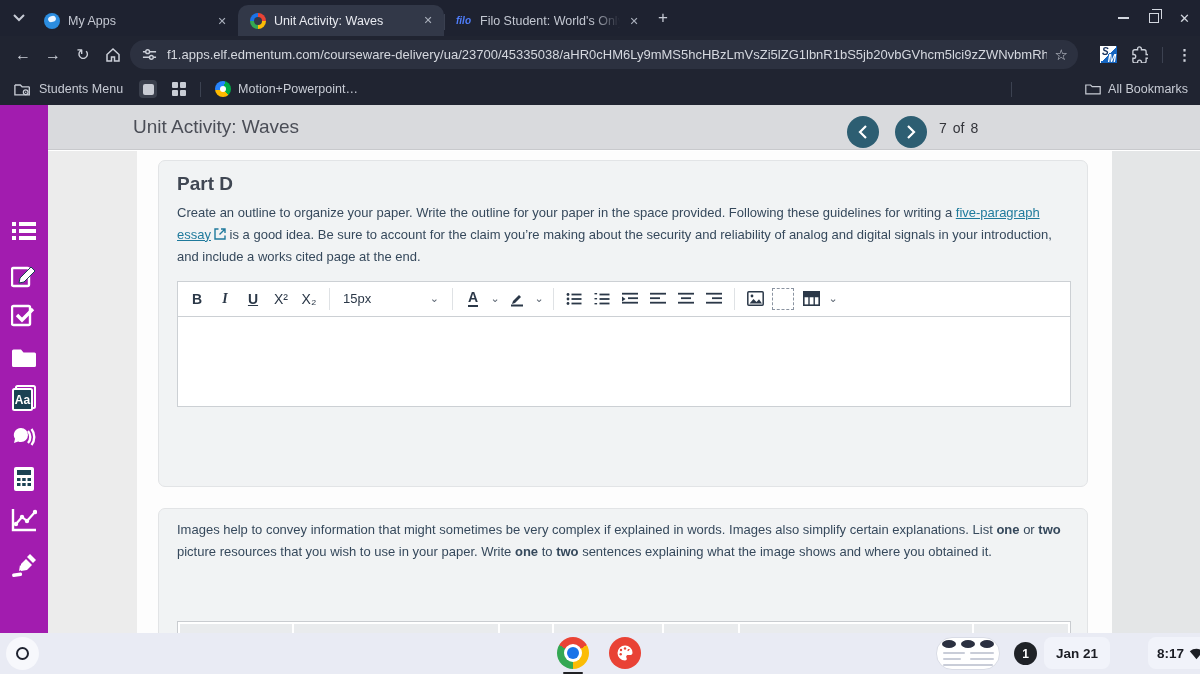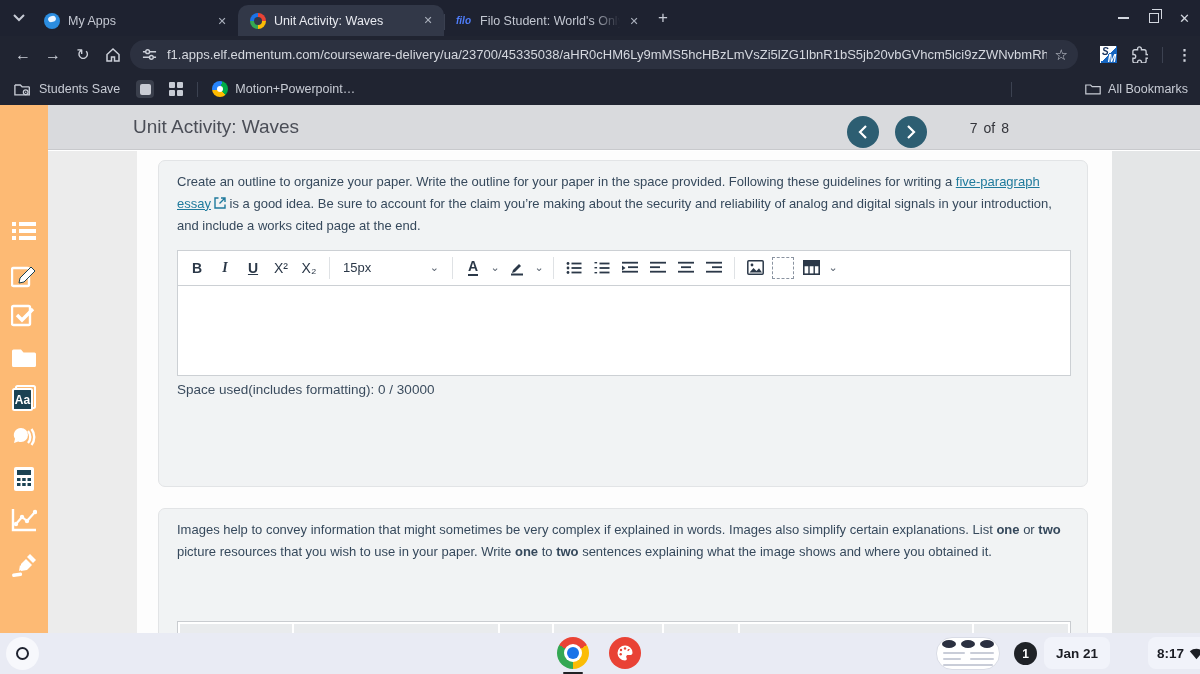--- a/index.html
+++ b/index.html
@@ -46,29 +46,29 @@
   .swatch { width:18px; height:18px; border-radius:4px; background:#3a3f4c; margin-left:16px; display:flex; align-items:center; justify-content:center; }
   .swatch i { display:block; width:11px; height:11px; border-radius:2px; background:#c9ccd4; }
   .gridicon { margin-left:14px; }
   .bm-sep { width:1px; height:15px; background:#3c4251; margin-left:13px; }
   .motion { width:16px; height:16px; border-radius:50%; background:conic-gradient(from 140deg,#ffba00 0 33%,#2684fc 0 66%,#00ac47 0); position:relative; }
   .motion::after { content:""; position:absolute; left:5px; top:5px; width:6px; height:6px; border-radius:50%; background:#fff; }
   .allbm { position:absolute; right:12px; display:flex; align-items:center; gap:7px;text-align:center; }
   .allbm-sep { position:absolute; right:188px; width:1px; height:15px; background:#3c4251; }
 
   
-  .sidebar { position:absolute; left:0; top:105px; width:48px; height:569px; background:#fdba74; }
+  .sidebar { position:absolute; left:0; top:105px; width:48px; height:569px; background:#a21caf; }
   .sidebar .sicon { position:absolute; left:11px; width:26px; height:26px; display:flex; align-items:center; justify-content:center; }
 
   .lessonheader { position:absolute; left:48px; top:105px; width:1152px; height:45px; background:#d9dadd; border-bottom:1px solid #c8c9cc; }
   .lessontitle { position:absolute; left:85px; top:11px; font-size:19px; color:#4b4e57; }
   .navcircle { position:absolute; top:11px; width:32px; height:32px; border-radius:50%; background:#2d5e72; display:flex; align-items:center; justify-content:center; }
   .navcircle.prev { left:799px; }
   .navcircle.next { left:847px; }
-  .pagecount { position:absolute; left:888px; top:15px; width:76px; text-align:right; font-size:14px; color:#33343a; }
+  .pagecount { position:absolute; left:888px; top:15px; width:76px; text-align:left; font-size:14px; color:#33343a; }
   .pagecount span { margin:0 3px; }
   .saveexit { position:absolute; left:969px; top:5px; height:35px; padding:0 12px; background:#15566b; border-radius:3px; color:#fff; font-size:13.5px; display:flex; align-items:center; gap:7px; }
 
   .bg-left { position:absolute; left:48px; top:151px; width:89px; height:523px; background:#ececec; }
   .bg-mid { position:absolute; left:137px; top:151px; width:975px; height:523px; background:#fdfdfd; }
   .bg-right { position:absolute; left:1112px; top:151px; width:88px; height:523px; background:#e4e6e7; }
 
   .card { position:absolute; left:158px; width:930px; background:#f1f3f4; border:1px solid #e2e4e6; border-radius:7px; padding:10px 18px; }
   .card1 { top:160px; height:327px; }
   .card2 { top:508px; height:170px; border-radius:7px 7px 0 0; }
@@ -176,21 +176,21 @@
 </div>
 
 <div class="bookmarks">
   <div class="bm">
     <svg width="18" height="15" viewBox="0 0 20 16">
         <path d="M1 3h6l2 2h8" fill="none" stroke="#c8ccd5" stroke-width="1.5"></path>
         <path d="M1 3v11h16V5" fill="none" stroke="#c8ccd5" stroke-width="1.5"></path>
         <circle cx="13" cy="11" r="2.6" fill="none" stroke="#c8ccd5" stroke-width="1.4"></circle>
         <circle cx="13" cy="11" r="0.9" fill="#c8ccd5"></circle>
       </svg>
-    <span>Students Save</span>
+    <span>Students Menu</span>
   </div>
   <div class="swatch">
       <i></i>
     </div>
   <svg class="gridicon" width="16" height="16" viewBox="0 0 16 16">
       <g fill="#c8ccd5">
         <rect x="1" y="1" width="6" height="6" rx="1"></rect>
         <rect x="9" y="1" width="6" height="6" rx="1"></rect>
         <rect x="1" y="9" width="6" height="6" rx="1"></rect>
         <rect x="9" y="9" width="6" height="6" rx="1"></rect>
@@ -304,20 +304,21 @@
   <div class="pagecount">
     <span>7</span><span>of</span><span>8</span>
   </div>
 </div>
 
 <div class="bg-left"></div>
 <div class="bg-mid"></div>
 <div class="bg-right"></div>
 
 <div class="card card1">
+  <div class="part-h">Part D</div>
   <p class="ptext"><span>Create an outline to organize your paper. Write the outline for your paper in the space provided. Following these guidelines for writing a </span><span class="linkref">five-paragraph essay</span><span class="extlink"><svg width="12" height="12" viewBox="0 0 12 12">
           <path d="M4.5 1H1v10h10V7.5" fill="none" stroke="#1f7a9c" stroke-width="1.4"></path>
           <path d="M7 1h4v4M11 1L5.5 6.5" fill="none" stroke="#1f7a9c" stroke-width="1.4"></path>
         </svg></span><span> is a good idea. Be sure to account for the claim you’re making about the security and reliability of analog and digital signals in your introduction, and include a works cited page at the end.</span></p>
 
   <div class="edtoolbar">
     <div class="tbtn">B</div>
     <div class="tbtn italic">I</div>
     <div class="tbtn underline">U</div>
     <div class="tbtn" style="font-weight:normal">X²</div>
@@ -415,21 +416,20 @@
     <div class="tbtn">
       <svg width="17" height="15" viewBox="0 0 17 15">
           <rect x="0.8" y="0.8" width="15.4" height="13.4" fill="none" stroke="#2b3848" stroke-width="1.6"></rect>
           <path d="M0.8 5.5h15.4M6 5.5V14.2M11.2 5.5V14.2" stroke="#2b3848" stroke-width="1.4"></path>
           <rect x="0.8" y="0.8" width="15.4" height="4.7" fill="#2b3848"></rect>
         </svg>
     </div>
     <div class="tbtn chev" style="min-width:14px">⌄</div>
   </div>
   <div class="editarea"></div>
-  <div class="spaceused">Space used(includes formatting): 0 / 30000</div>
 </div>
 
 <div class="card card2">
   <p class="ptext"><span>Images help to convey information that might sometimes be very complex if explained in words. Images also simplify certain explanations. List </span><b>one</b><span> or </span><b>two</b><span> picture resources that you wish to use in your paper. Write </span><b>one</b><span> to </span><b>two</b><span> sentences explaining what the image shows and where you obtained it.</span></p>
   <div class="ptable">
     <div class="cell" style="width:112px"></div>
     <div class="cell" style="width:204px"></div>
     <div class="cell" style="width:52px"></div>
     <div class="cell" style="width:108px"></div>
     <div class="cell" style="width:74px"></div>

